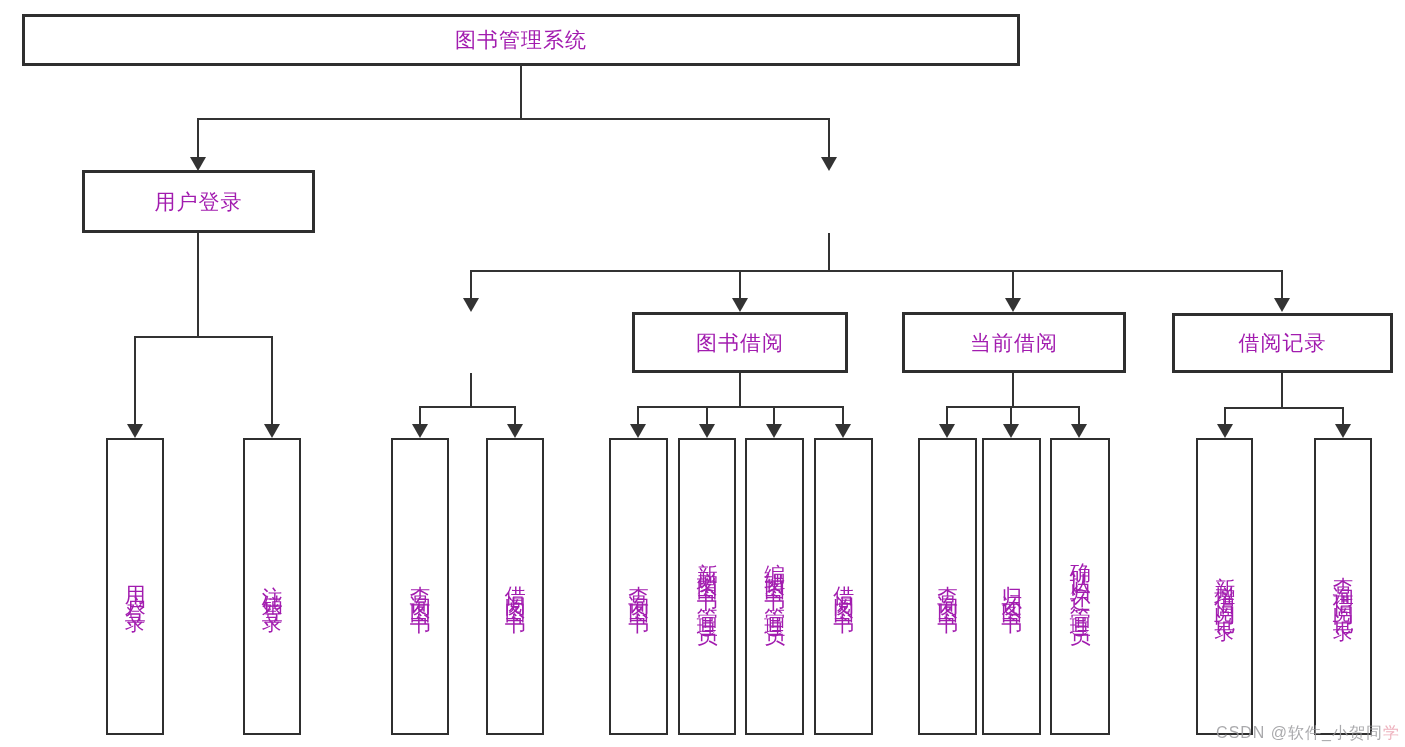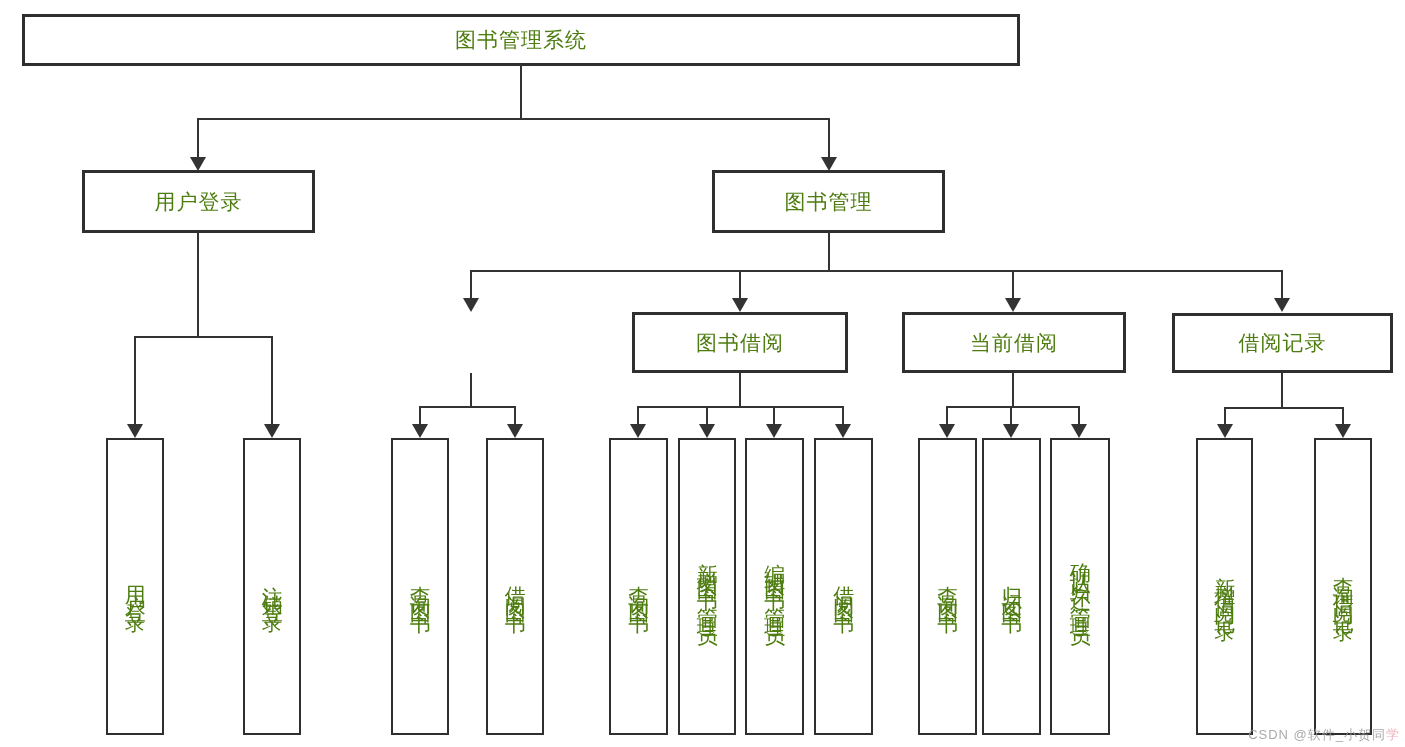--- a/index.html
+++ b/index.html
@@ -4,36 +4,36 @@
 <style>
   html,body { margin:0; padding:0; background:#ffffff; }
   #canvas {
     position:relative; width:1405px; height:747px; background:#ffffff;
     font-family:"Liberation Sans", sans-serif; overflow:hidden;
   }
   .box {
     position:absolute; box-sizing:border-box;
     border:3px solid #2f2f2f; background:#ffffff;
     display:flex; align-items:center; justify-content:center;
-    font-size:21px; color:#4d7c0f; letter-spacing:1px; white-space:nowrap;
+    font-size:21px; color:#a21caf; letter-spacing:1px; white-space:nowrap;
   }
   .leaf { border-width:2px; }
   .leaf .vtext {
     writing-mode:vertical-rl; text-orientation:mixed;
     letter-spacing:9px; line-height:1.35; white-space:nowrap;
   }
   .hl { position:absolute; height:2px; background:#333333; }
   .vl { position:absolute; width:2px;  background:#333333; }
   .arrow {
     position:absolute; width:0; height:0;
     border-left:8px solid transparent; border-right:8px solid transparent;
     border-top:14px solid #333333;
   }
   #watermark {
-    position:absolute; right:5px; bottom:3px; font-size:13px;
+    position:absolute; right:5px; bottom:3px; font-size:16px;
     letter-spacing:1px; opacity:0.85; z-index:5; white-space:nowrap;
   }
   #watermark .wm-gray { color:#9b9b9e; }
   #watermark .wm-pink { color:#eba4b2; }
 </style>
 </head>
 <body>
 
 <div id="canvas">
 
@@ -43,23 +43,20 @@
 
   <div class="vl" style="left:520px; top:64px;  height:54px;"></div>
   <div class="hl" style="left:197px; top:118px; width:633px;"></div>
   <div class="vl" style="left:197px; top:118px; height:40px;"></div>
   <div class="arrow" style="left:190px; top:157px;"></div>
   <div class="vl" style="left:828px; top:118px; height:40px;"></div>
   <div class="arrow" style="left:821px; top:157px;"></div>
 
   <div class="box" style="left:82px; top:170px; width:233px; height:63px;">
     <span>用户登录</span>
-  </div>
-  <div class="box" style="left:712px; top:170px; width:233px; height:63px;">
-    <span>图书管理</span>
   </div>
 
   <div class="vl" style="left:197px; top:233px; height:103px;"></div>
   <div class="hl" style="left:134px; top:336px; width:139px;"></div>
   <div class="vl" style="left:134px; top:336px; height:88px;"></div>
   <div class="arrow" style="left:127px; top:424px;"></div>
   <div class="vl" style="left:271px; top:336px; height:88px;"></div>
   <div class="arrow" style="left:264px; top:424px;"></div>
 
   <div class="vl" style="left:828px;  top:233px; height:37px;"></div>

